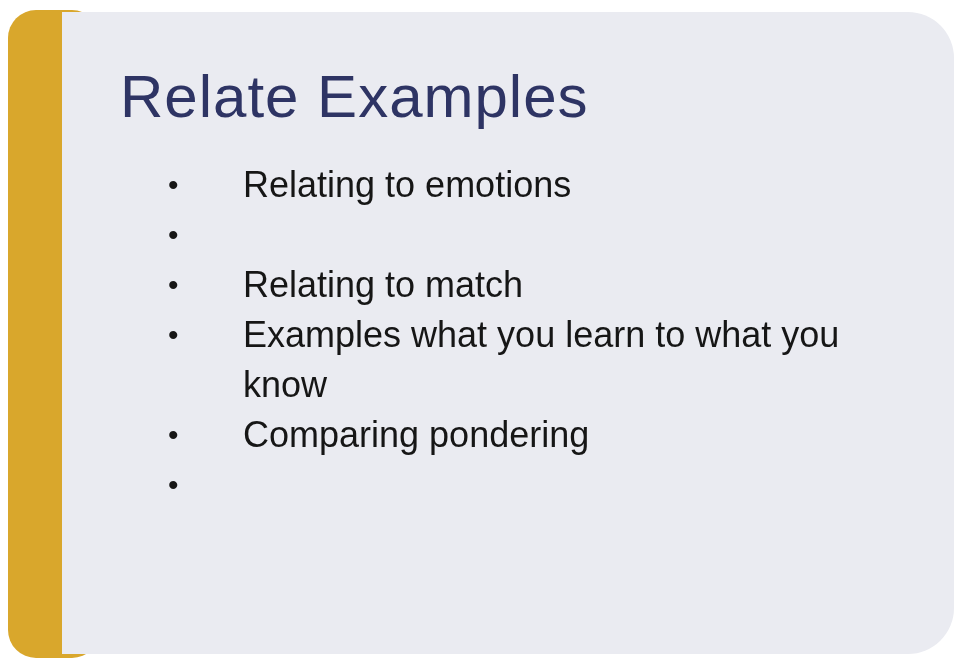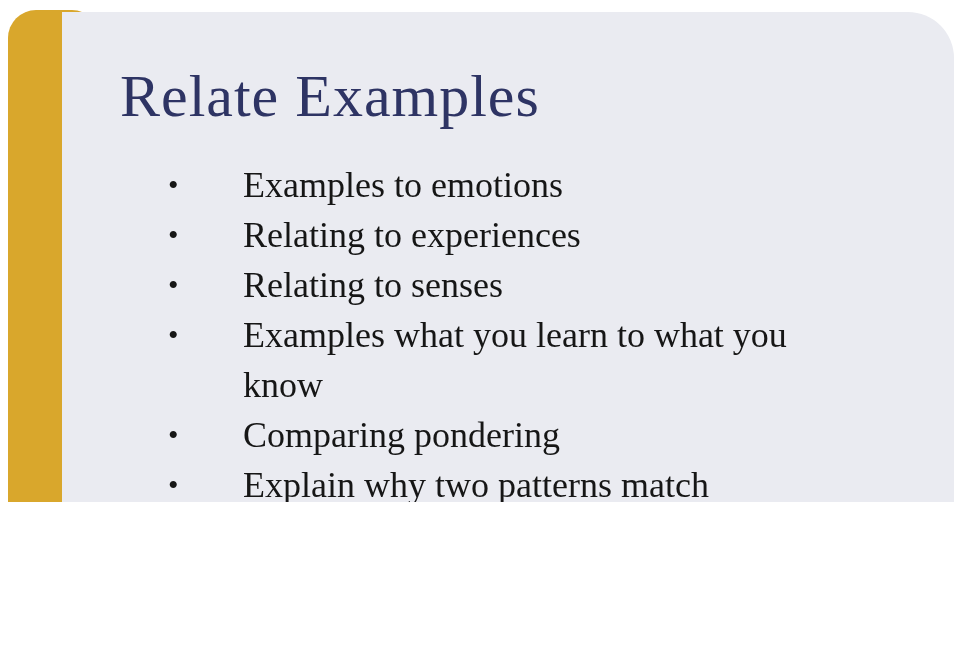--- a/index.html
+++ b/index.html
@@ -3,24 +3,24 @@
 <meta charset="utf-8">
 <style>
   html, body {
     margin: 0;
     padding: 0;
     background: #ffffff;
   }
   .slide {
     position: relative;
     width: 971px;
-    height: 502px;
+    height: 670px;
     background: #ffffff;
     overflow: hidden;
-    font-family: Liberation Serif, serif;
+    font-family: Liberation Sans, sans-serif;
   }
   .accent-bar {
     position: absolute;
     left: 8px;
     top: 10px;
     width: 92px;
     height: 648px;
     background: #D9A72C;
     border-radius: 28px;
   }
@@ -74,36 +74,34 @@
 
 <div class="slide">
   <div class="accent-bar"></div>
   <div class="panel"></div>
 
   <h1 class="title">Relate Examples</h1>
 
   <ul class="bullet-list">
     <li>
       <span class="bullet-marker">•</span>
-      <span class="bullet-text">Examples to emotions</span>
+      <span class="bullet-text">Relating to emotions</span>
     </li>
     <li>
       <span class="bullet-marker">•</span>
-      <span class="bullet-text">Relating to experiences</span>
     </li>
     <li>
       <span class="bullet-marker">•</span>
-      <span class="bullet-text">Relating to senses</span>
+      <span class="bullet-text">Relating to match</span>
     </li>
     <li>
       <span class="bullet-marker">•</span>
       <span class="bullet-text">Examples what you learn to what you know</span>
     </li>
     <li>
       <span class="bullet-marker">•</span>
       <span class="bullet-text">Comparing pondering</span>
     </li>
     <li>
       <span class="bullet-marker">•</span>
-      <span class="bullet-text">Explain why two patterns match</span>
     </li>
   </ul>
 </div>
 
 </body></html>

